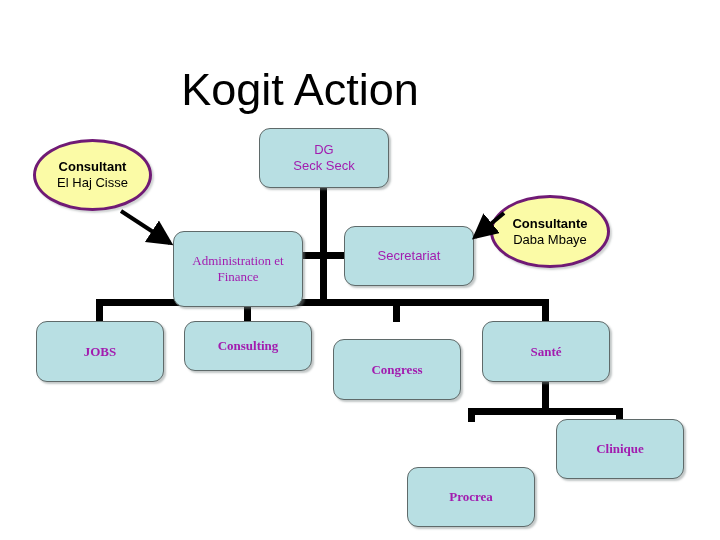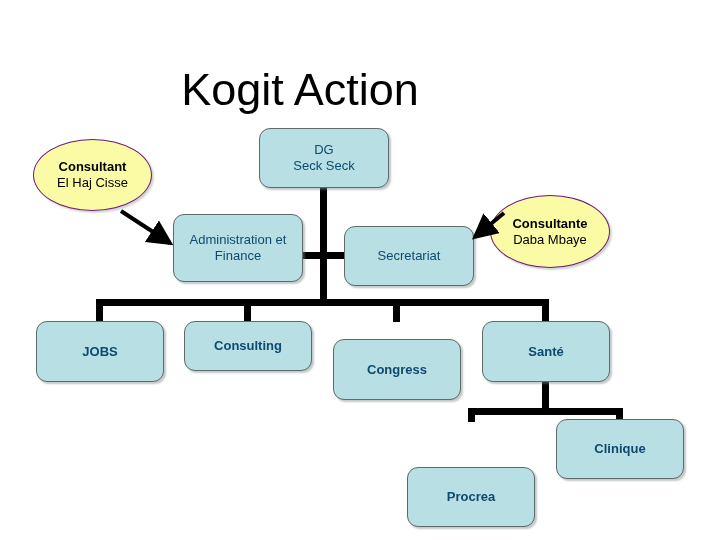--- a/index.html
+++ b/index.html
@@ -43,39 +43,39 @@
   .node {
     position: absolute;
     box-sizing: border-box;
     background: #b8dfe3;
     border: 1px solid #5f6a6a;
     border-radius: 11px;
     display: flex;
     align-items: center;
     justify-content: center;
     text-align: center;
-    color: #0c4a6e;
+    color: #a21caf;
     font-size: 13px;
     line-height: 16px;
     z-index: 3;
     box-shadow: 2px 2px 2px rgba(120,130,130,0.45);
   }
   .node .lbl {
     display: block;
     padding: 0 6px;
     white-space: pre-line;
   }
-  .node.bold { font-weight: bold; }
+  .node.bold { font-weight: bold; font-family: Liberation Serif, serif; }
 
   
   .ellipse {
     position: absolute;
     box-sizing: border-box;
     background: #fbfba6;
-    border: 1px solid #701a75;
+    border: 3px solid #701a75;
     border-radius: 50%;
     display: flex;
     flex-direction: column;
     align-items: center;
     justify-content: center;
     text-align: center;
     color: #000000;
     z-index: 4;
     box-shadow: 2px 2px 2px rgba(120,130,130,0.35);
   }
@@ -136,21 +136,21 @@
         <path d="M0,0 L6.4,3.2 L0,6.4 z" fill="#000000"></path>
       </marker>
     </defs>
     <line x1="42" y1="9" x2="13" y2="33" stroke="#000000" stroke-width="4" marker-end="url(#ah2)"></line>
   </svg>
 
   <div class="node" style="left:259px; top:128px; width:130px; height:60px;">
     <span class="lbl"><span>DG</span><br><span>Seck Seck</span></span>
   </div>
 
-  <div class="node" style="left:173px; top:214px; width:130px; height:68px;">
+  <div class="node" style="left:173px; top:231px; width:130px; height:76px;font-family:Liberation Serif, serif;">
     <span class="lbl"><span>Administration et</span><br><span>Finance</span></span>
   </div>
 
   <div class="node" style="left:344px; top:226px; width:130px; height:60px;">
     <span class="lbl">Secretariat</span>
   </div>
 
   <div class="node bold" style="left:36px; top:321px; width:128px; height:61px;">
     <span class="lbl">JOBS</span>
   </div>

